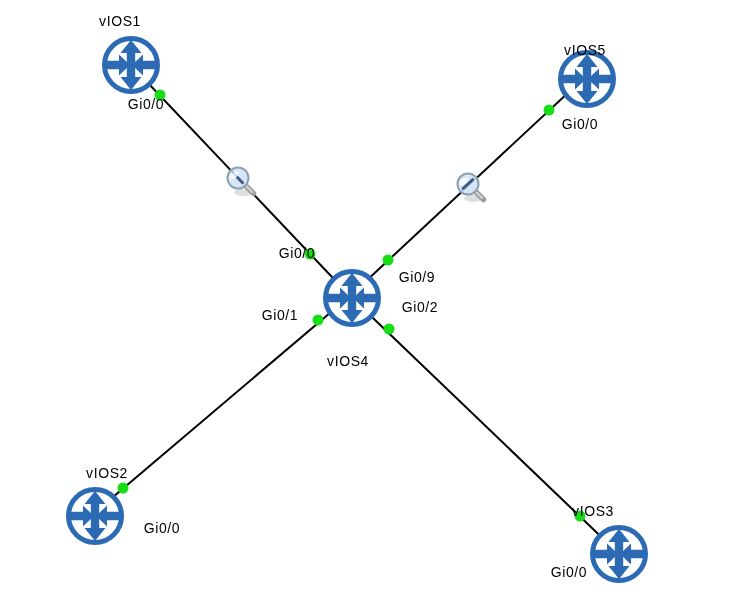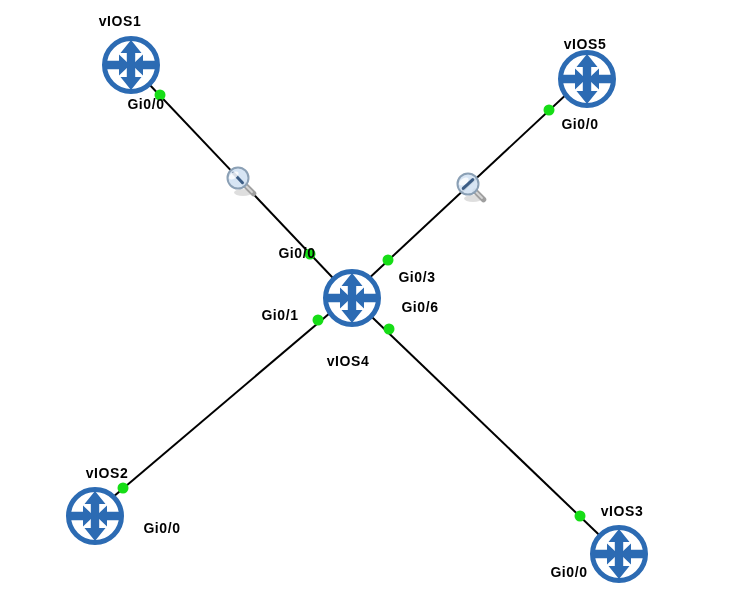--- a/index.html
+++ b/index.html
@@ -35,21 +35,21 @@
     position: absolute;
     left: 0;
     top: 0;
     width: 100%;
     height: 100%;
     pointer-events: none;
   }
   .diagram-label {
     position: absolute;
     transform: translate(-50%, -50%);
-    font-weight: bold;
+    font-weight: normal;
     font-size: 14px;
     letter-spacing: 0.6px;
     color: var(--label-color, #000);
     white-space: nowrap;
     pointer-events: auto;
   }
 </style>
 </head>
 <body>
 
@@ -103,24 +103,24 @@
         <use x="63" y="484" width="60" height="60" href="#router-symbol" xlink:href="#router-symbol"></use>
         <use x="587" y="522" width="60" height="60" href="#router-symbol" xlink:href="#router-symbol"></use>
         <use x="320" y="266" width="60" height="60" href="#router-symbol" xlink:href="#router-symbol"></use>
         <use x="555" y="47" width="60" height="60" href="#router-symbol" xlink:href="#router-symbol"></use>
       </g>
   </svg>
   <div id="labels-layer">
       <div class="diagram-label" style="left: 146px; top: 104px;">Gi0/0</div>
       <div class="diagram-label" style="left: 297px; top: 253px;">Gi0/0</div>
       <div class="diagram-label" style="left: 580px; top: 124px;">Gi0/0</div>
-      <div class="diagram-label" style="left: 417px; top: 277px;">Gi0/3</div>
+      <div class="diagram-label" style="left: 417px; top: 277px;">Gi0/9</div>
       <div class="diagram-label" style="left: 162px; top: 528px;">Gi0/0</div>
       <div class="diagram-label" style="left: 280px; top: 315px;">Gi0/1</div>
       <div class="diagram-label" style="left: 569px; top: 572px;">Gi0/0</div>
-      <div class="diagram-label" style="left: 420px; top: 307px;">Gi0/6</div>
+      <div class="diagram-label" style="left: 420px; top: 307px;">Gi0/2</div>
       <div class="diagram-label" style="left: 120px; top: 21px;">vIOS1</div>
       <div class="diagram-label" style="left: 107px; top: 473px;">vIOS2</div>
-      <div class="diagram-label" style="left: 622px; top: 511px; text-align: right;">vIOS3</div>
+      <div class="diagram-label" style="left: 593px; top: 511px; text-align: right;">vIOS3</div>
       <div class="diagram-label" style="left: 348px; top: 361px;">vIOS4</div>
-      <div class="diagram-label" style="left: 585px; top: 44px; text-align: right;">vIOS5</div>
+      <div class="diagram-label" style="left: 585px; top: 50px; text-align: right;">vIOS5</div>
     </div>
 </div>
 
 </body></html>

